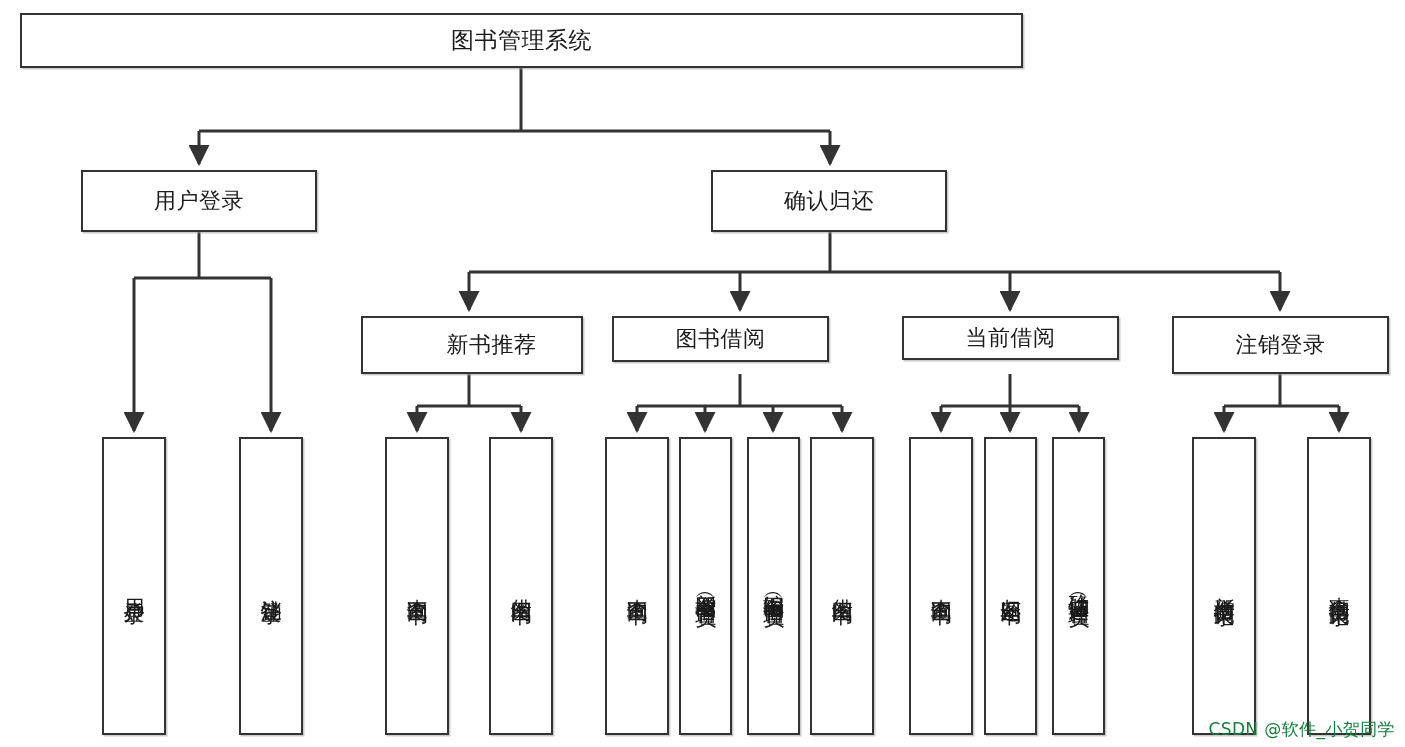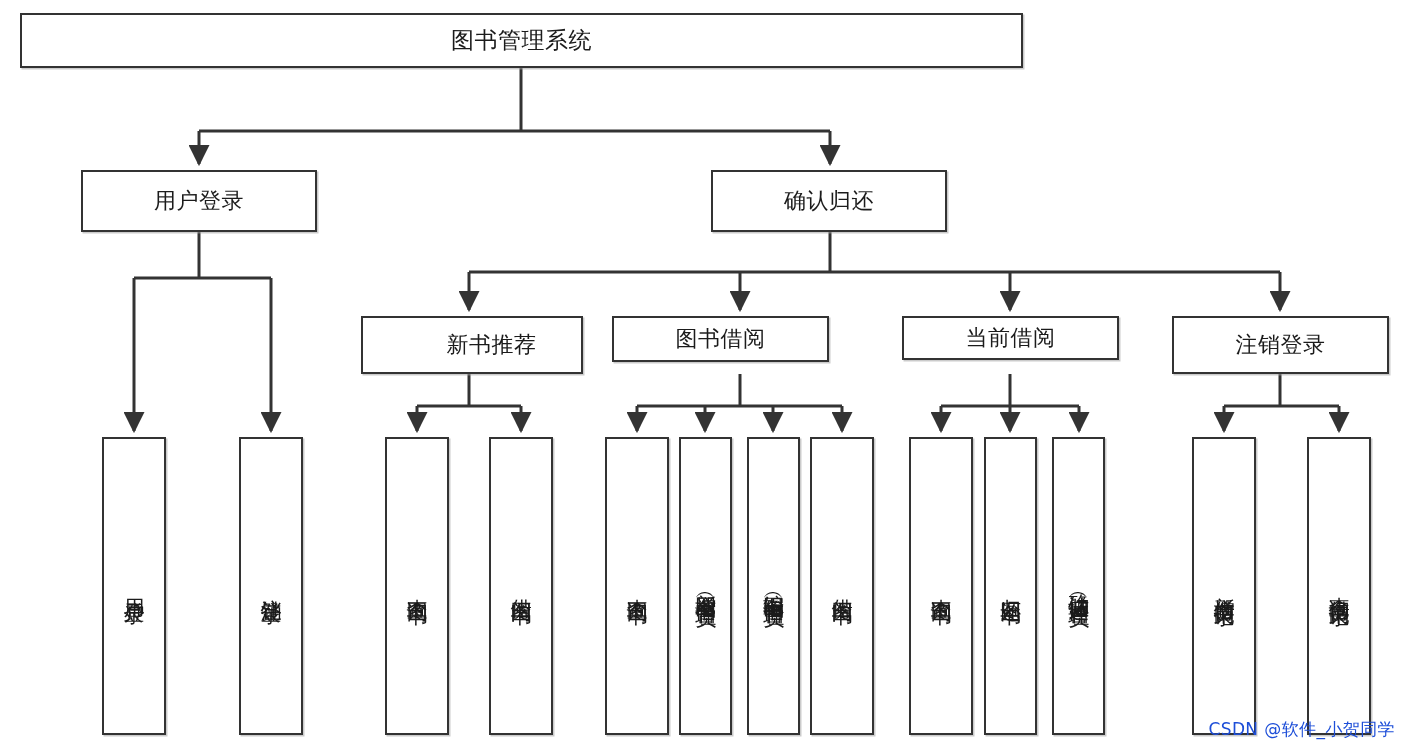--- a/index.html
+++ b/index.html
@@ -63,21 +63,21 @@
     line-height: 1.06;
     letter-spacing: 2px;
     white-space: normal;
     max-height: 100%;
   }
   .watermark {
     position: absolute;
     right: 10px;
     bottom: 6px;
     font-size: 17px;
-    color: #1d4ed8;
+    color: #15803d;
     white-space: nowrap;
     letter-spacing: 0.4px;
   }
 </style>
 </head>
 <body>
 
 <div id="canvas">
 
   <svg class="wires" viewBox="0 0 1405 747" xmlns="http://www.w3.org/2000/svg">

